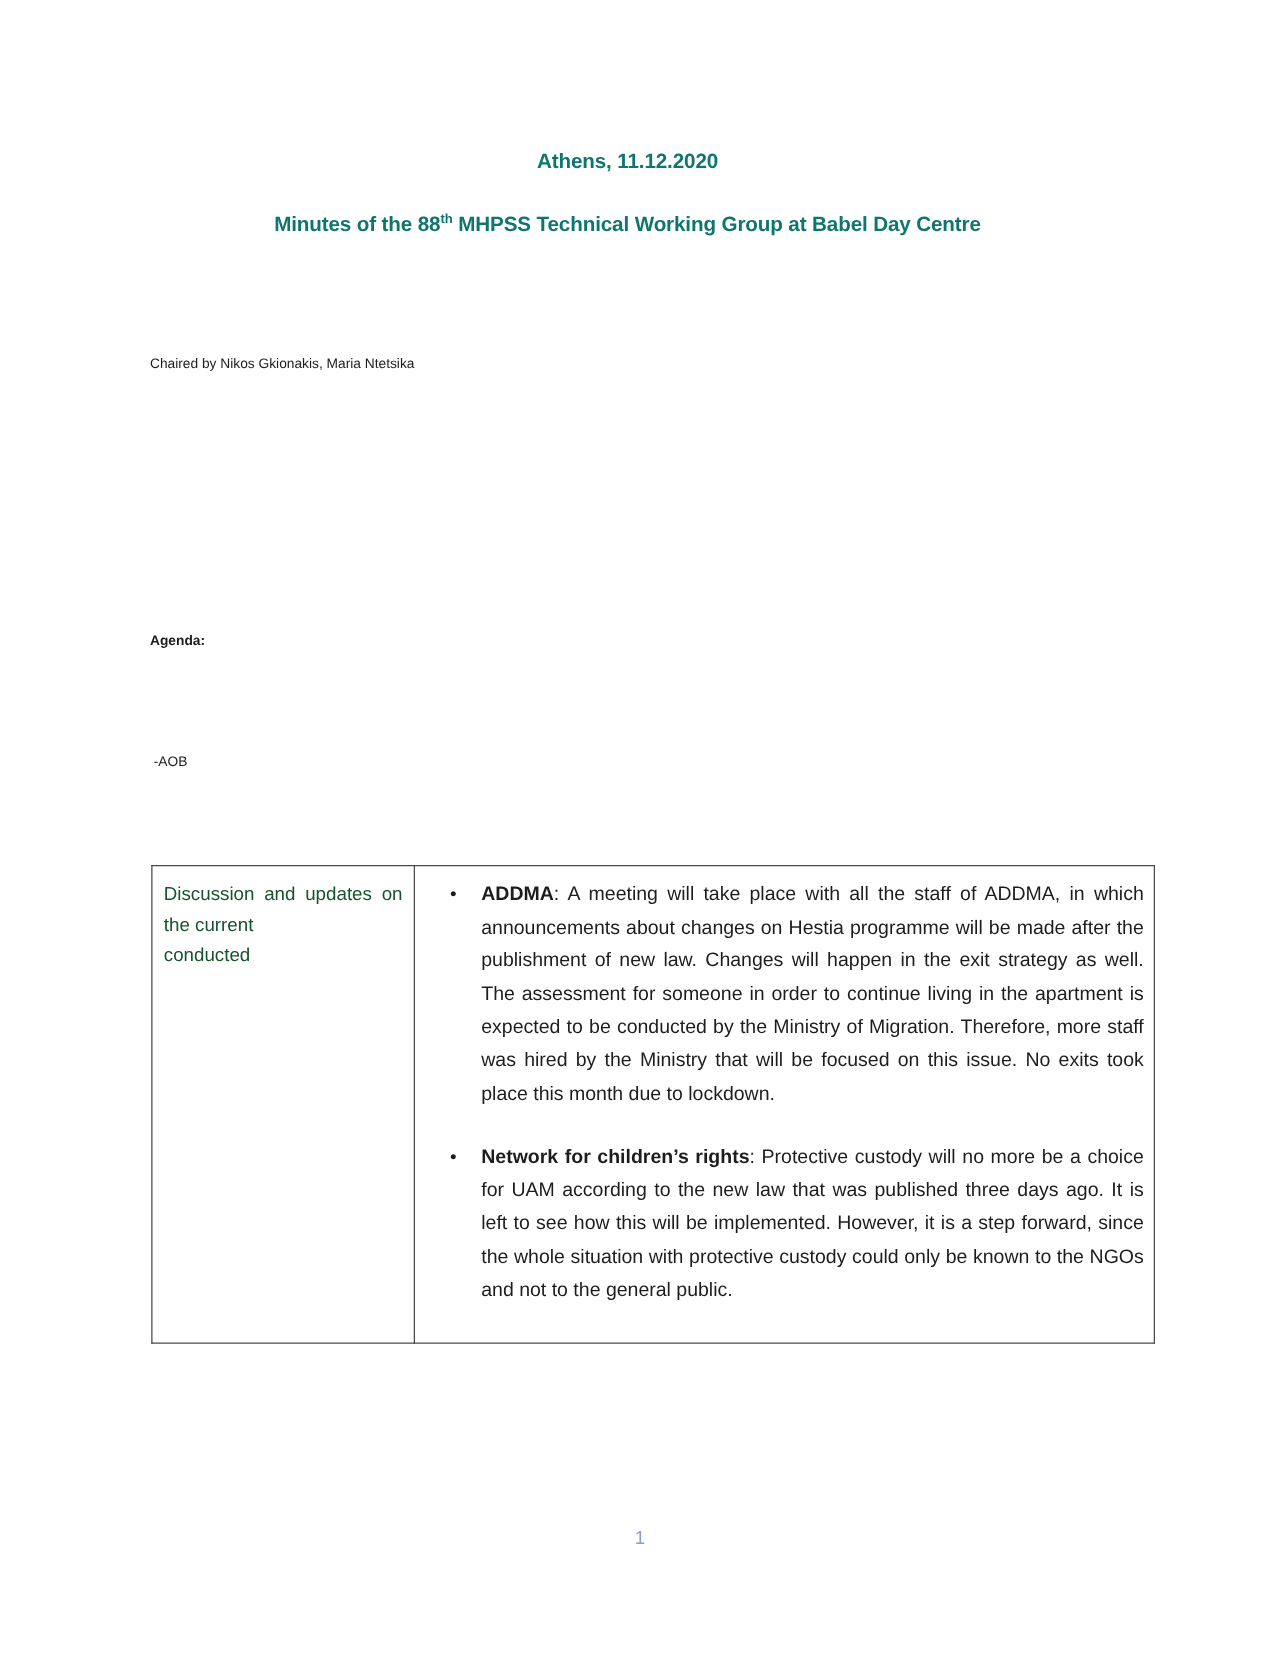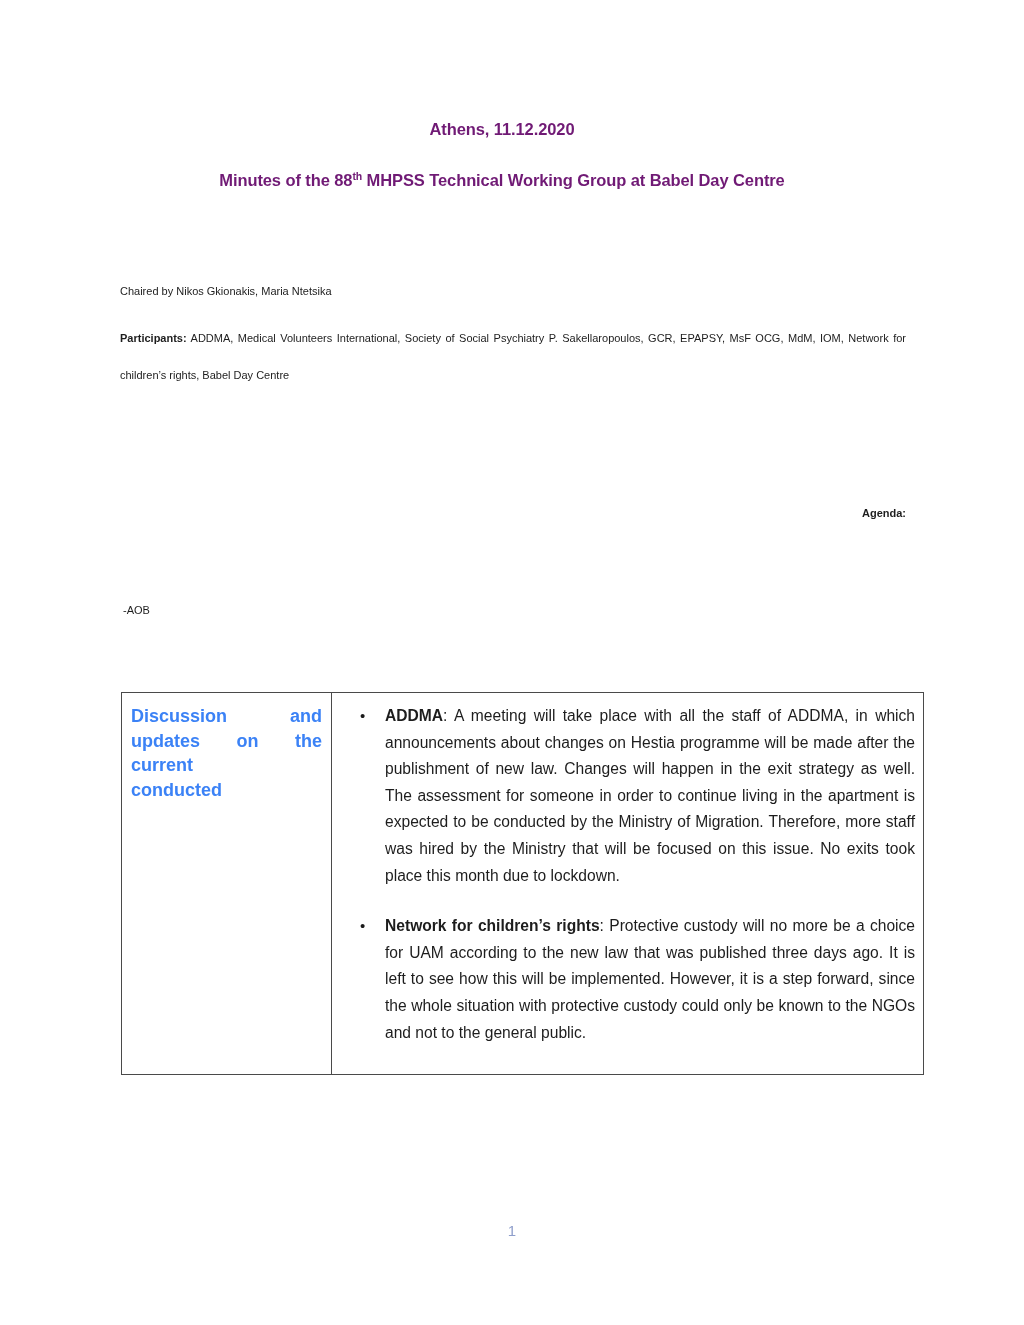--- a/index.html
+++ b/index.html
@@ -23,21 +23,21 @@
 
   
   .doc-heading {
     position: absolute;
     left: 0;
     width: 1004px;
     text-align: center;
     font-weight: bold;
     font-size: 16.5px;
     letter-spacing: -0.1px;
-    color: #701a75;
+    color: #0f766e;
   }
   #heading-date { top: 120px; }
   #heading-title { top: 171px; }
   .sup {
     font-size: 10.5px;
     vertical-align: super;
     line-height: 0;
     font-weight: bold;
   }
 
@@ -54,21 +54,21 @@
     margin: 0;
   }
   .para.justify {
     text-align: justify;
     text-justify: inter-word;
   }
   .bold { font-weight: bold; }
 
   #chaired { top: 273px; }
   #participants { top: 320px; }
-  #agenda-label { top: 495px; font-weight: bold; text-align: right; }
+  #agenda-label { top: 495px; font-weight: bold; }
   #agenda-item-1 { top: 544px; left: 123px; }
   #agenda-item-2 { top: 592px; left: 123px; }
 
   
   #minutes-table {
     position: absolute;
     left: 121px;
     top: 692px;
     width: 800px;
     border-collapse: collapse;
@@ -77,26 +77,26 @@
   #minutes-table td {
     border: 1.2px solid #4a4a4a;
     vertical-align: top;
     padding: 0;
   }
   .col-topic { width: 209px; }
   .col-detail { width: 591px; }
 
   .topic-inner {
     padding: 11px 9px 10px 9px;
-    font-size: 18px;
+    font-size: 15px;
     line-height: 24.5px;
-    font-weight: bold;
+    font-weight: normal;
     text-align: justify;
     text-justify: inter-word;
-    color: #3b82f6;
+    color: #14532d;
   }
   .topic-inner .lastline { display: block; }
 
   .detail-inner {
     padding: 10px 8px 28px 8px;
   }
 
   ul.bullets {
     list-style: none;
     margin: 0;
@@ -137,21 +137,20 @@
 <body>
 
 <div class="page">
 
   <div class="doc-heading" id="heading-date">Athens, 11.12.2020</div>
 
   <div class="doc-heading" id="heading-title"><span>Minutes of the 88</span><span class="sup">th</span><span> MHPSS Technical Working Group at Babel Day Centre</span></div>
 
   <div class="body-block para" id="chaired">Chaired by Nikos Gkionakis, Maria Ntetsika</div>
 
-  <div class="body-block para justify" id="participants"><span class="bold">Participants:</span><span> ADDMA, Medical Volunteers International, Society of Social Psychiatry P. Sakellaropoulos, GCR, EPAPSY, MsF OCG, MdM, IOM, Network for children’s rights, Babel Day Centre</span></div>
 
   <div class="body-block para" id="agenda-label">Agenda:</div>
 
 
   <div class="body-block para" id="agenda-item-2">-AOB</div>
 
   <table id="minutes-table">
     <tbody>
       <tr>
         <td class="col-topic">

